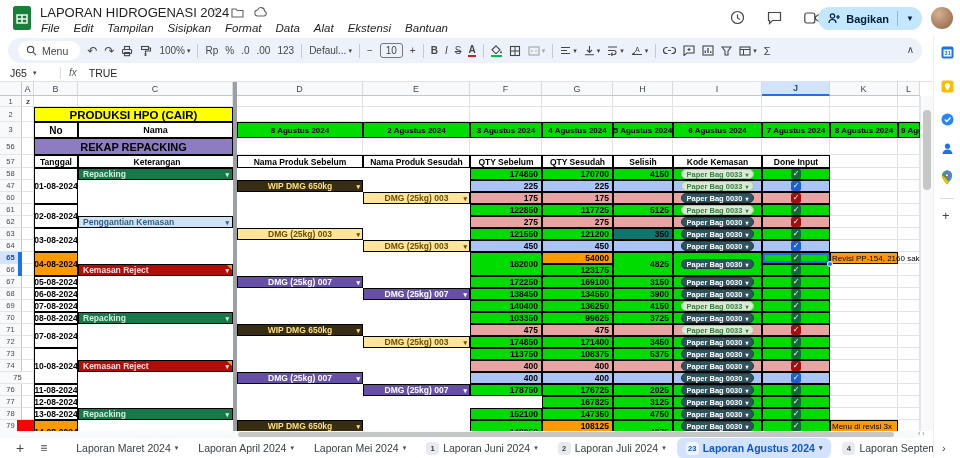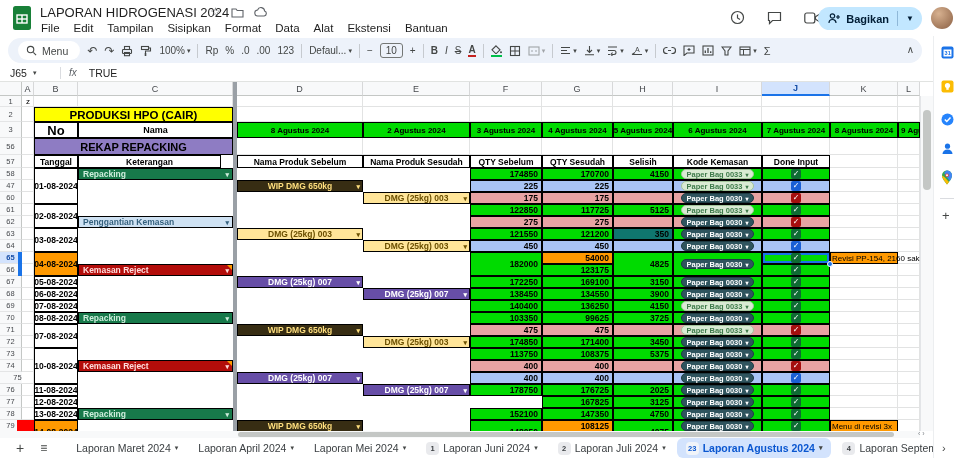--- a/index.html
+++ b/index.html
@@ -5,21 +5,21 @@
   *{margin:0;padding:0;box-sizing:border-box;}
   html,body{background:#fff;font-family:"Liberation Sans",sans-serif;}
   #app{position:relative;width:960px;height:458px;background:#fff;overflow:hidden;}
 
   
   .topbar{position:absolute;left:0;top:0;width:960px;height:36px;background:#fff;}
   .logo{position:absolute;left:9px;top:5px;width:26px;height:26px;}
   .doctitle{position:absolute;left:40px;top:5px;font-size:13px;color:#1f1f1f;font-weight:500;}
   .titleicons{position:absolute;left:210px;top:5px;display:flex;gap:10px;color:#5f6368;font-size:12px;align-items:center;}
   .menubar{position:absolute;left:34px;top:21px;display:flex;}
-  .menubar span{font-size:11.5px;color:#1f1f1f;padding:0 7px;line-height:14px;cursor:default;}
+  .menubar span{font-size:11.5px;color:#1f1f1f;padding:0 7px;line-height:14px;cursor:default;font-style:italic;}
   .tr-icons{position:absolute;right:132px;top:10px;display:flex;gap:22px;align-items:center;}
   .sharebtn{position:absolute;right:38px;top:7px;height:23px;background:#c2e7ff;border-radius:12px;display:flex;align-items:center;color:#001d35;font-size:11px;font-weight:600;}
   .sharebtn .main{display:flex;align-items:flex-start;gap:5px;padding:0 8px 0 10px;}
   .sharebtn .split{width:1px;height:15px;background:#8fb8d8;}
   .sharebtn .chev{padding:0 8px;font-size:8px;}
   .avatar{position:absolute;right:7px;top:7px;width:22px;height:22px;border-radius:50%;background:radial-gradient(circle at 35% 30%,#d7b190,#8a5f43);}
 
   
   .tbar{position:absolute;left:8px;top:38px;width:914px;height:25px;background:#edf2fa;border-radius:13px;display:flex;align-items:center;gap:7px;padding:0 10px;color:#444746;font-size:10px;}
   .tbar .ti{display:flex;align-items:center;gap:2px;white-space:nowrap;}
@@ -422,34 +422,34 @@
       <div class="cell lite" style="left: 22px; top: 314px; width: 12px; height: 12px;"></div>
       <div class="cell lite" style="left: 830px; top: 314px; width: 68px; height: 12px;"></div>
       <div class="cell lite" style="left: 898px; top: 314px; width: 22px; height: 12px;"></div>
       <div class="cell lite" style="left: 22px; top: 326px; width: 12px; height: 12px;"></div>
       <div class="cell lite" style="left: 830px; top: 326px; width: 68px; height: 12px;"></div>
       <div class="cell lite" style="left: 898px; top: 326px; width: 22px; height: 12px;"></div>
       <div class="cell lite" style="left: 22px; top: 338px; width: 12px; height: 12px;"></div>
       <div class="cell lite" style="left: 898px; top: 338px; width: 22px; height: 12px;"></div>
       <div class="cell " style="left: 22px; top: 14px; width: 12px; height: 11px; justify-content: center; font-size: 8px;">z</div>
       <div class="cell tcell titlec" style="left: 34px; top: 25px; width: 199px; height: 15px; background: rgb(255, 255, 0);">PRODUKSI HPO (CAIR)</div>
-      <div class="cell tcell hdrc" style="left: 34px; top: 40px; width: 44px; height: 16px; font-size: 13px;">No</div>
+      <div class="cell tcell hdrc" style="left: 34px; top: 40px; width: 44px; height: 16px; font-size: 10px;">No</div>
       <div class="cell tcell hdrc" style="left: 78px; top: 40px; width: 155px; height: 16px; font-size: 9px;">Nama</div>
       <div class="cell tcell greendate" style="left: 237px; top: 40px; width: 126px; height: 16px; background: rgb(0, 219, 0);">8 Agustus 2024</div>
       <div class="cell tcell greendate" style="left: 363px; top: 40px; width: 107px; height: 16px; background: rgb(0, 219, 0);">2 Agustus 2024</div>
       <div class="cell tcell greendate" style="left: 470px; top: 40px; width: 72px; height: 16px; background: rgb(0, 219, 0);">3 Agustus 2024</div>
       <div class="cell tcell greendate" style="left: 542px; top: 40px; width: 71px; height: 16px; background: rgb(0, 219, 0);">4 Agustus 2024</div>
       <div class="cell tcell greendate" style="left: 613px; top: 40px; width: 60px; height: 16px; background: rgb(0, 219, 0);">5 Agustus 2024</div>
       <div class="cell tcell greendate" style="left: 673px; top: 40px; width: 89px; height: 16px; background: rgb(0, 219, 0);">6 Agustus 2024</div>
       <div class="cell tcell greendate" style="left: 762px; top: 40px; width: 68px; height: 16px; background: rgb(0, 219, 0);">7 Agustus 2024</div>
       <div class="cell tcell greendate" style="left: 830px; top: 40px; width: 68px; height: 16px; background: rgb(0, 219, 0);">8 Agustus 2024</div>
       <div class="cell tcell greendate" style="left: 898px; top: 40px; width: 22px; height: 16px; background: rgb(0, 219, 0); justify-content: flex-start; padding-left: 2px;">9 Agustus 2024</div>
       <div class="cell tcell titlec" style="left: 34px; top: 56px; width: 199px; height: 17px; background: rgb(142, 124, 195); font-size: 11px;">REKAP REPACKING</div>
       <div class="cell tcell hdrc" style="left: 34px; top: 73px; width: 44px; height: 13px;">Tanggal</div>
-      <div class="cell tcell hdrc" style="left: 78px; top: 73px; width: 143px; height: 13px;">Keterangan</div>
+      <div class="cell tcell hdrc" style="left: 78px; top: 73px; width: 158px; height: 13px;">Keterangan</div>
       <div class="cell tcell hdrc" style="left: 237px; top: 73px; width: 126px; height: 13px;">Nama Produk Sebelum</div>
       <div class="cell tcell hdrc" style="left: 363px; top: 73px; width: 107px; height: 13px;">Nama Produk Sesudah</div>
       <div class="cell tcell hdrc" style="left: 470px; top: 73px; width: 72px; height: 13px;">QTY Sebelum</div>
       <div class="cell tcell hdrc" style="left: 542px; top: 73px; width: 71px; height: 13px;">QTY Sesudah</div>
       <div class="cell tcell hdrc" style="left: 613px; top: 73px; width: 60px; height: 13px;">Selisih</div>
       <div class="cell tcell hdrc" style="left: 673px; top: 73px; width: 89px; height: 13px;">Kode Kemasan</div>
       <div class="cell tcell hdrc" style="left: 762px; top: 73px; width: 68px; height: 13px;">Done Input</div>
       <div class="cell tcell datec" style="left: 34px; top: 86px; width: 44px; height: 36px;">01-08-2024</div>
       <div class="cell tcell ketc" style="left: 78px; top: 86px; width: 155px; height: 12px; background: rgb(23, 121, 74); color: rgb(207, 238, 221);">Repacking<span class="ketarrow">▾</span></div>
       <div class="cell tcell prodc" style="left: 237px; top: 86px; width: 126px; height: 12px; background: rgb(55, 45, 19); color: rgb(255, 223, 126);">WIP DMG 650kg<span class="prodarrow" style="top: 2px;">▾</span></div>

